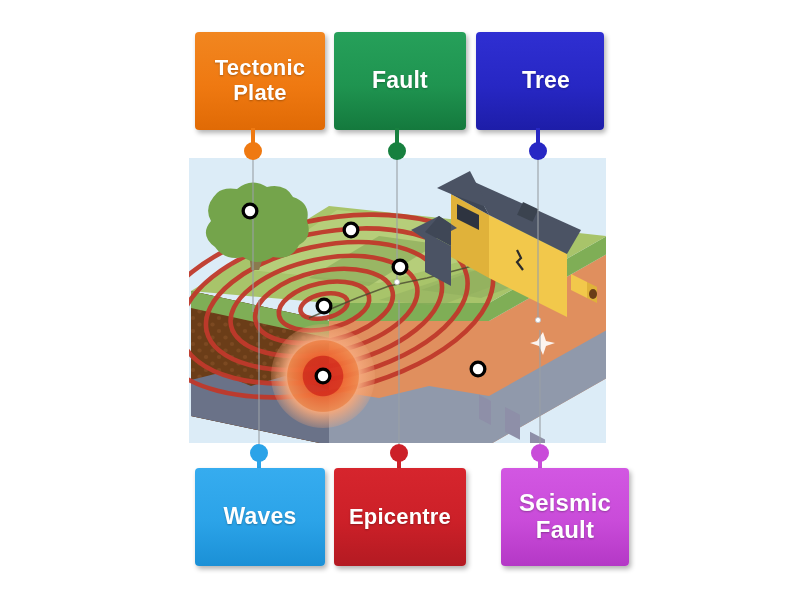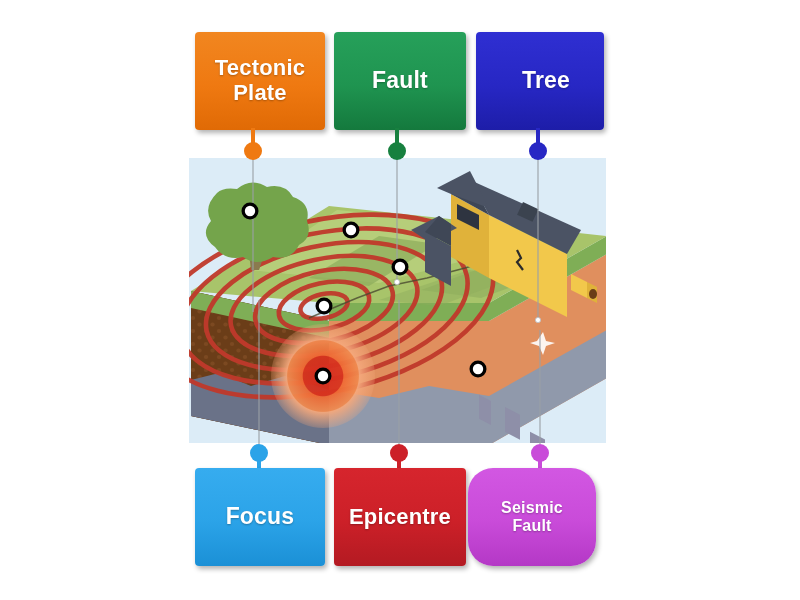--- a/index.html
+++ b/index.html
@@ -270,34 +270,34 @@
     <div class="stem" style="background:#2727c4;"></div>
     <div class="knob" style="background:#2727c4;"></div>
   </div>
 
   <div class="pin up" style="left:249px; top:444px;">
     <div class="stem" style="background:#2ba3e8;"></div>
     <div class="knob" style="background:#2ba3e8;"></div>
   </div>
   <div class="label-card" style="left:195px; top:468px; width:130px; height:98px; font-size:23px;
               background:linear-gradient(180deg,#36acef 0%,#2ba3e8 55%,#1b90d6 100%);">
-    <span class="card-text">Focus</span>
+    <span class="card-text">Waves</span>
   </div>
 
   <div class="pin up" style="left:389px; top:444px;">
     <div class="stem" style="background:#cc2028;"></div>
     <div class="knob" style="background:#cc2028;"></div>
   </div>
   <div class="label-card" style="left:334px; top:468px; width:132px; height:98px; font-size:22px;
               background:linear-gradient(180deg,#d6252d 0%,#cc2028 55%,#b31a22 100%);">
     <span class="card-text">Epicentre</span>
   </div>
 
   <div class="pin up" style="left:530px; top:444px;">
     <div class="stem" style="background:#c94bd9;"></div>
     <div class="knob" style="background:#c94bd9;"></div>
   </div>
-  <div class="label-card" style="left:468px; top:468px; width:128px; height:98px; font-size:16px;
-              background:linear-gradient(180deg,#d257e2 0%,#c94bd9 55%,#b438c6 100%);border-radius:25px;">
+  <div class="label-card" style="left:501px; top:468px; width:128px; height:98px; font-size:24px;
+              background:linear-gradient(180deg,#d257e2 0%,#c94bd9 55%,#b438c6 100%);">
     <span class="card-text"><span>Seismic</span><br><span>Fault</span></span>
   </div>
 
 </div>
 
 </body></html>

